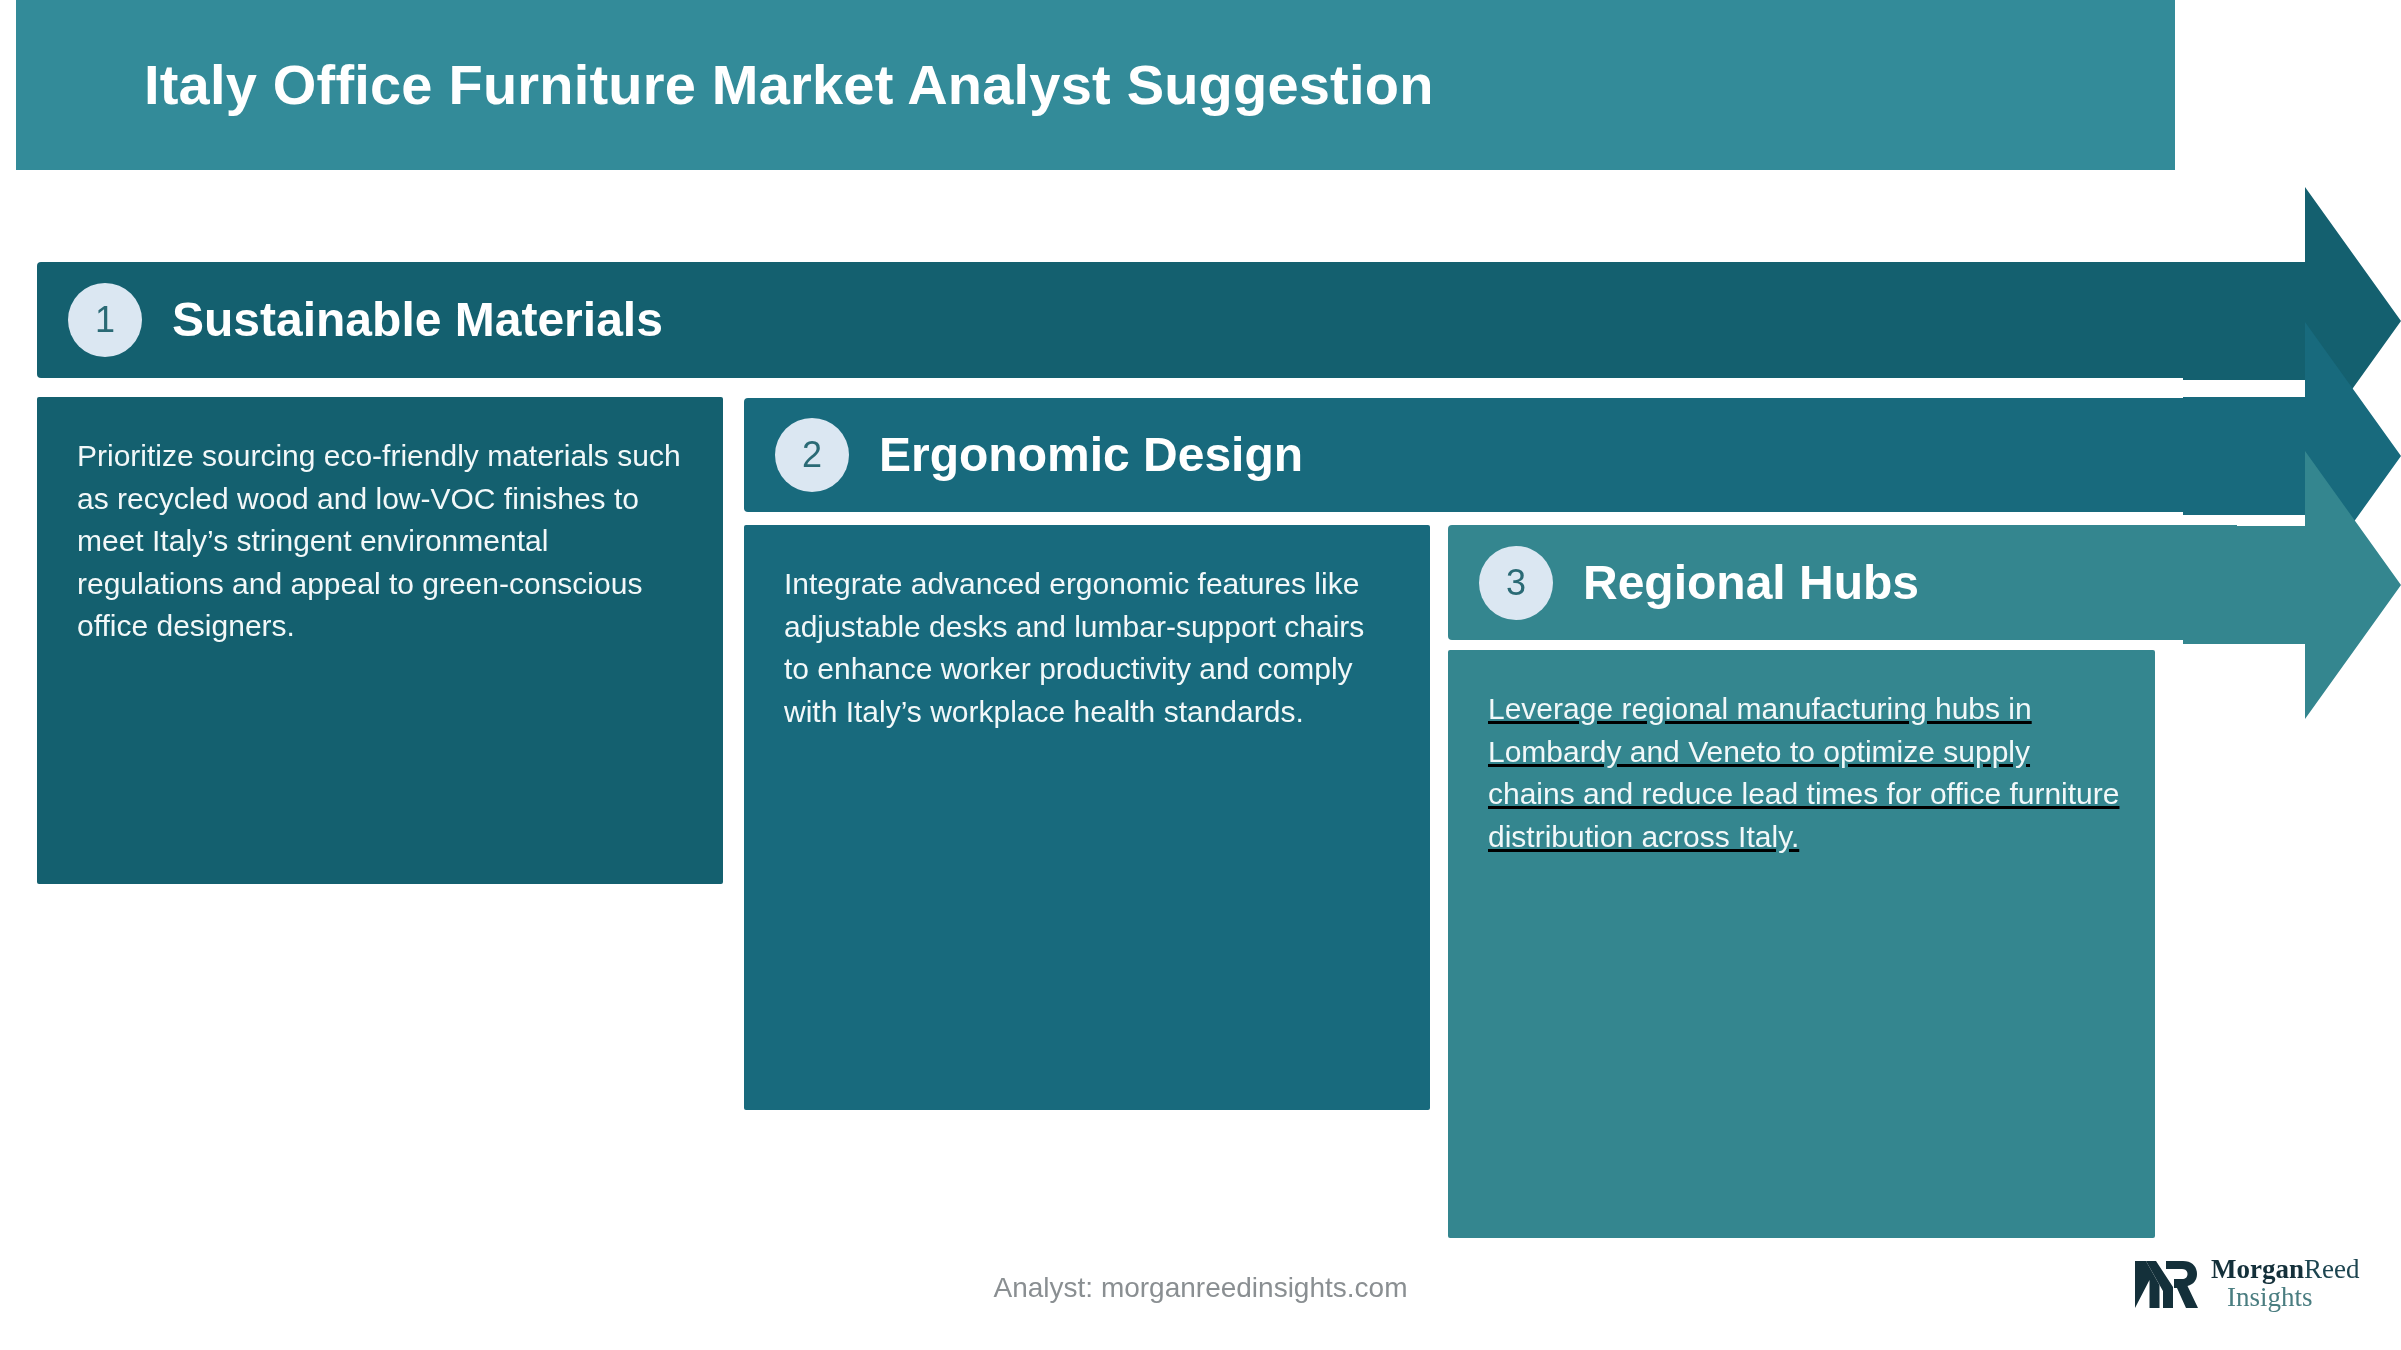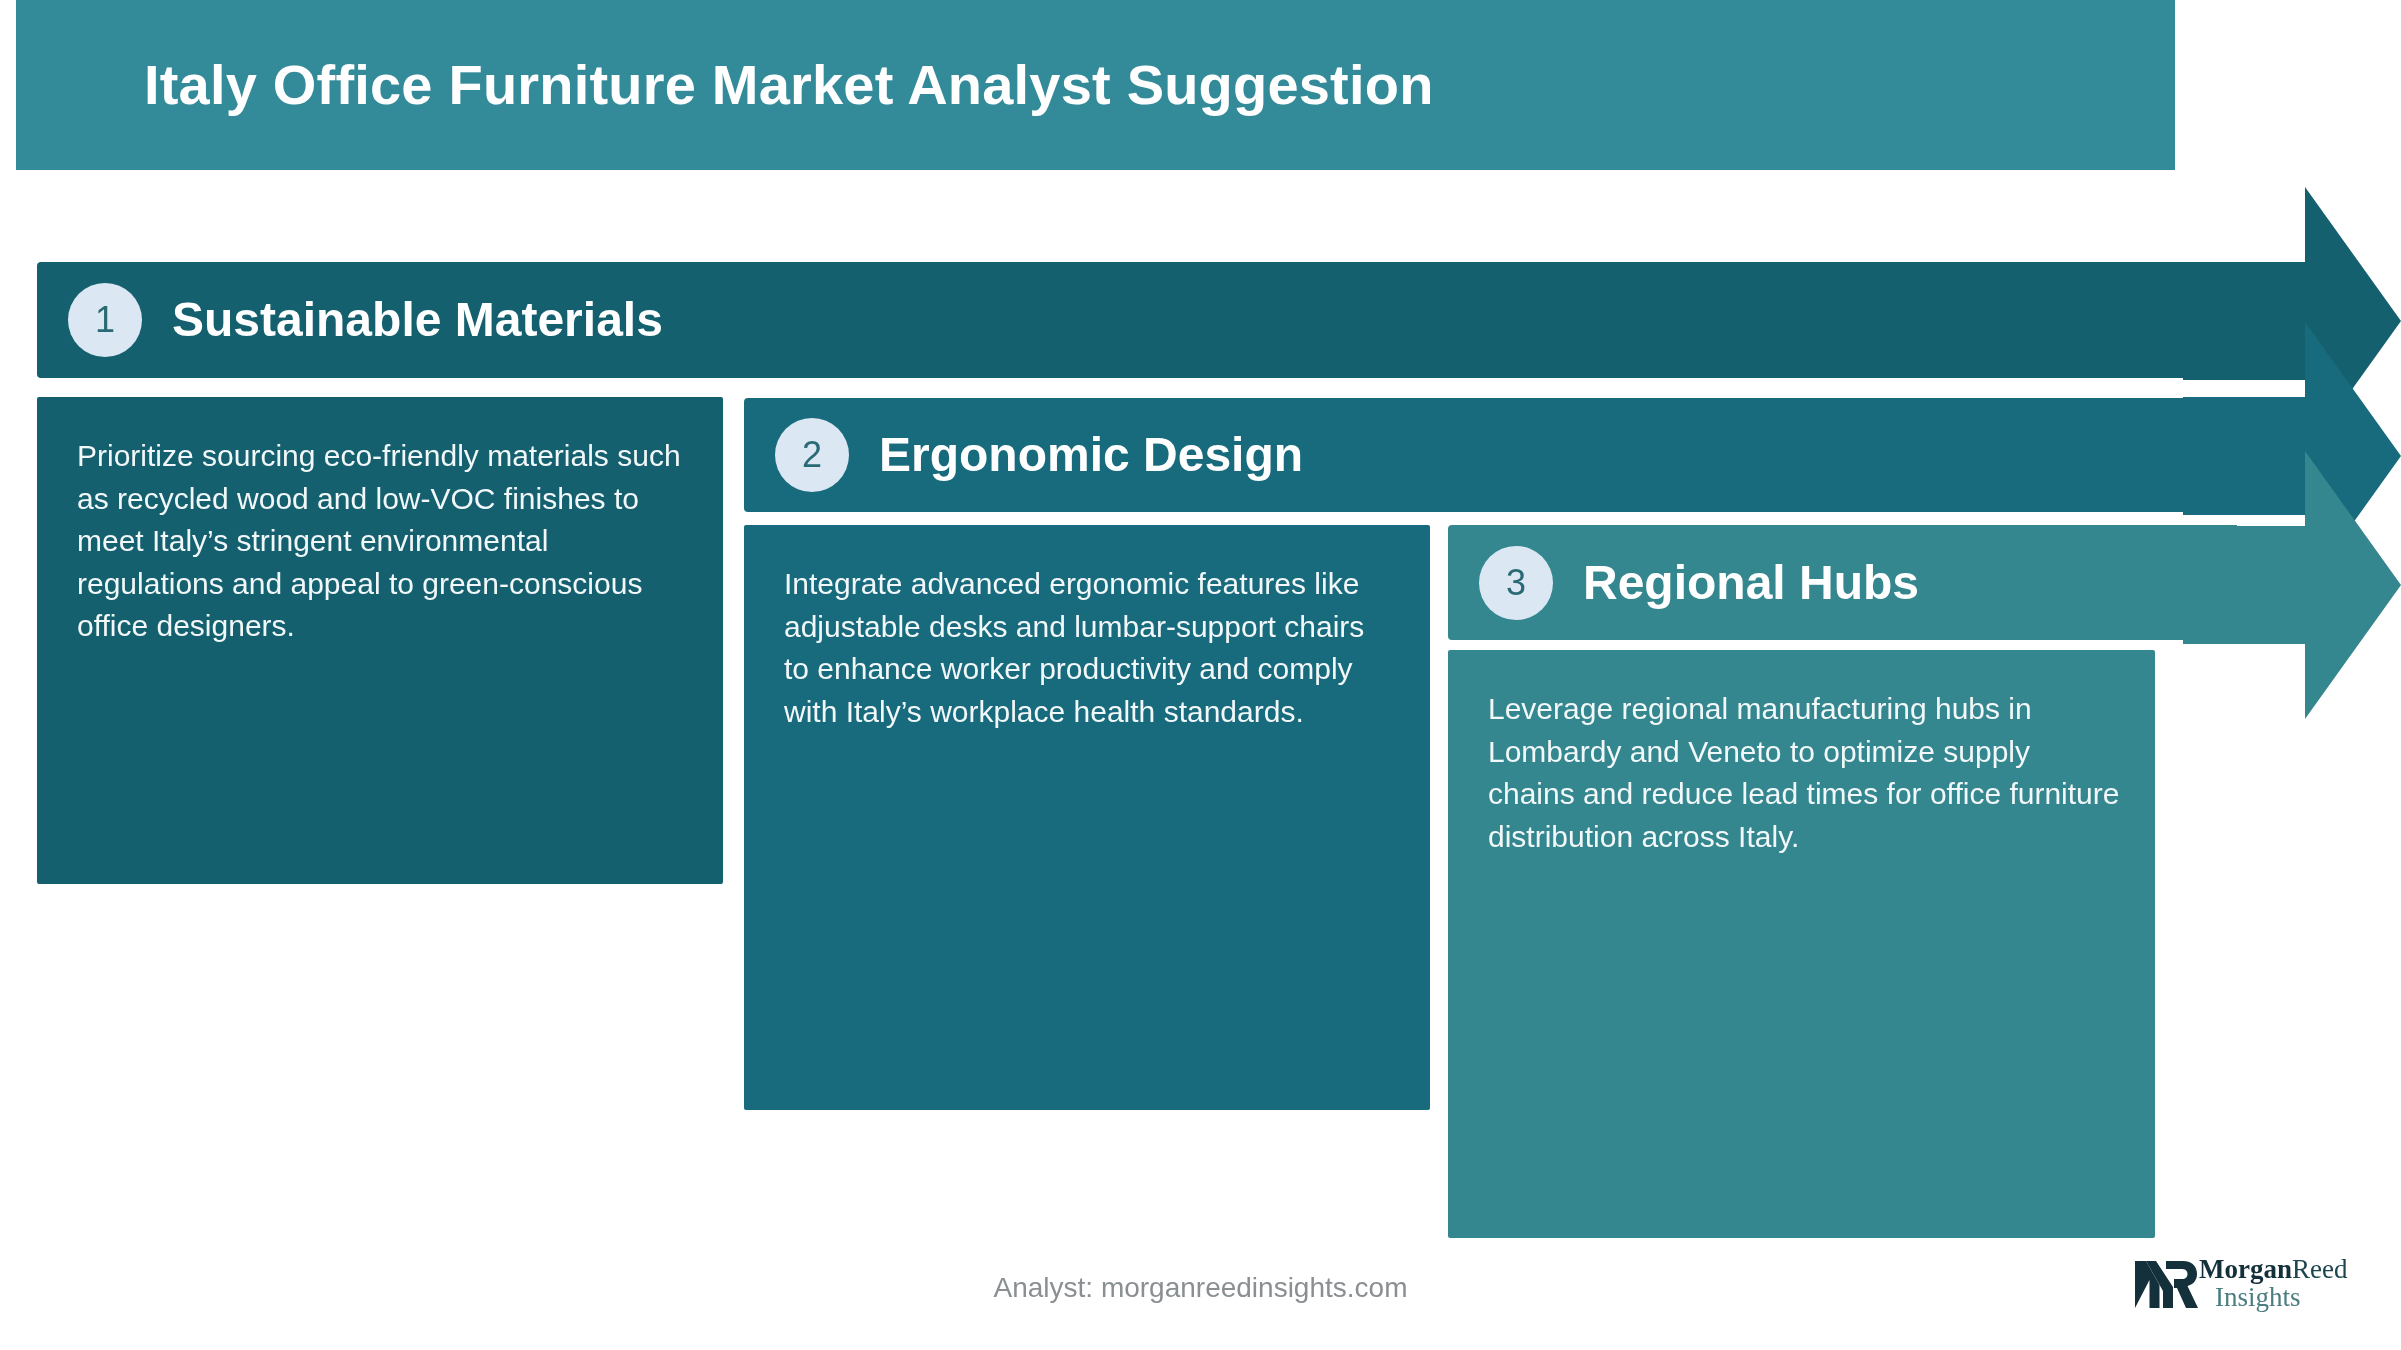--- a/index.html
+++ b/index.html
@@ -121,21 +121,21 @@
     text-align: center;
     color: #8a8f92;
     font-size: 28px;
   }
   .logo {
     position: absolute;
     left: 2133px;
     top: 1256px;
     display: flex;
     align-items: center;
-    gap: 0;
+    gap: 12px;
   }
   .logo-mark { width: 66px; height: 52px; display: block; }
   .logo-words {
     display: flex;
     flex-direction: column;
     line-height: 1.02;
     font-family: "Liberation Serif", serif;
   }
   .logo-line1 { font-size: 27px; white-space: nowrap; }
   .logo-morgan { color: #14303a; font-weight: bold; }
@@ -200,21 +200,21 @@
   <div class="band" style="left:1448px; top:525px; width:789px; height:115px;">
     <div class="band-body" style="width:789px; background:#34868f;"></div>
     <div class="band-inner">
       <div class="badge">
         <span>3</span>
       </div>
       <div class="band-title">Regional Hubs</div>
     </div>
   </div>
 
-  <div class="card" style="left:1448px; top:650px; width:707px; height:588px; background:#34868f;">
+  <div class="card" style="left:1448px; top:650px; width:707px; height:588px; background:#34868f;text-decoration:underline;">
     <div class="card-text">Leverage regional manufacturing hubs in Lombardy and Veneto to optimize supply chains and reduce lead times for office furniture distribution across Italy.</div>
   </div>
 
   <div class="source-note">Analyst: morganreedinsights.com</div>
 
   <div class="logo">
     <svg class="logo-mark" viewBox="0 0 132 104" xmlns="http://www.w3.org/2000/svg">
       <path d="M4 100 L4 6 L26 6 L53 54 L53 100 L33 100 L33 44 L4 100 Z" fill="#14303a"></path>
       <path d="M46 6 L26 6 L60 66 L60 100 L80 100 L80 58 L46 6 Z" fill="#14303a"></path>
       <path d="M66 6 L100 6 C118 6 128 17 128 32 C128 44 121 53 109 56 L130 100 L106 100 L88 60 L82 60 L82 42 L98 42 C105 42 109 38 109 32 C109 26 105 22 98 22 L66 22 Z" fill="#14303a"></path>

